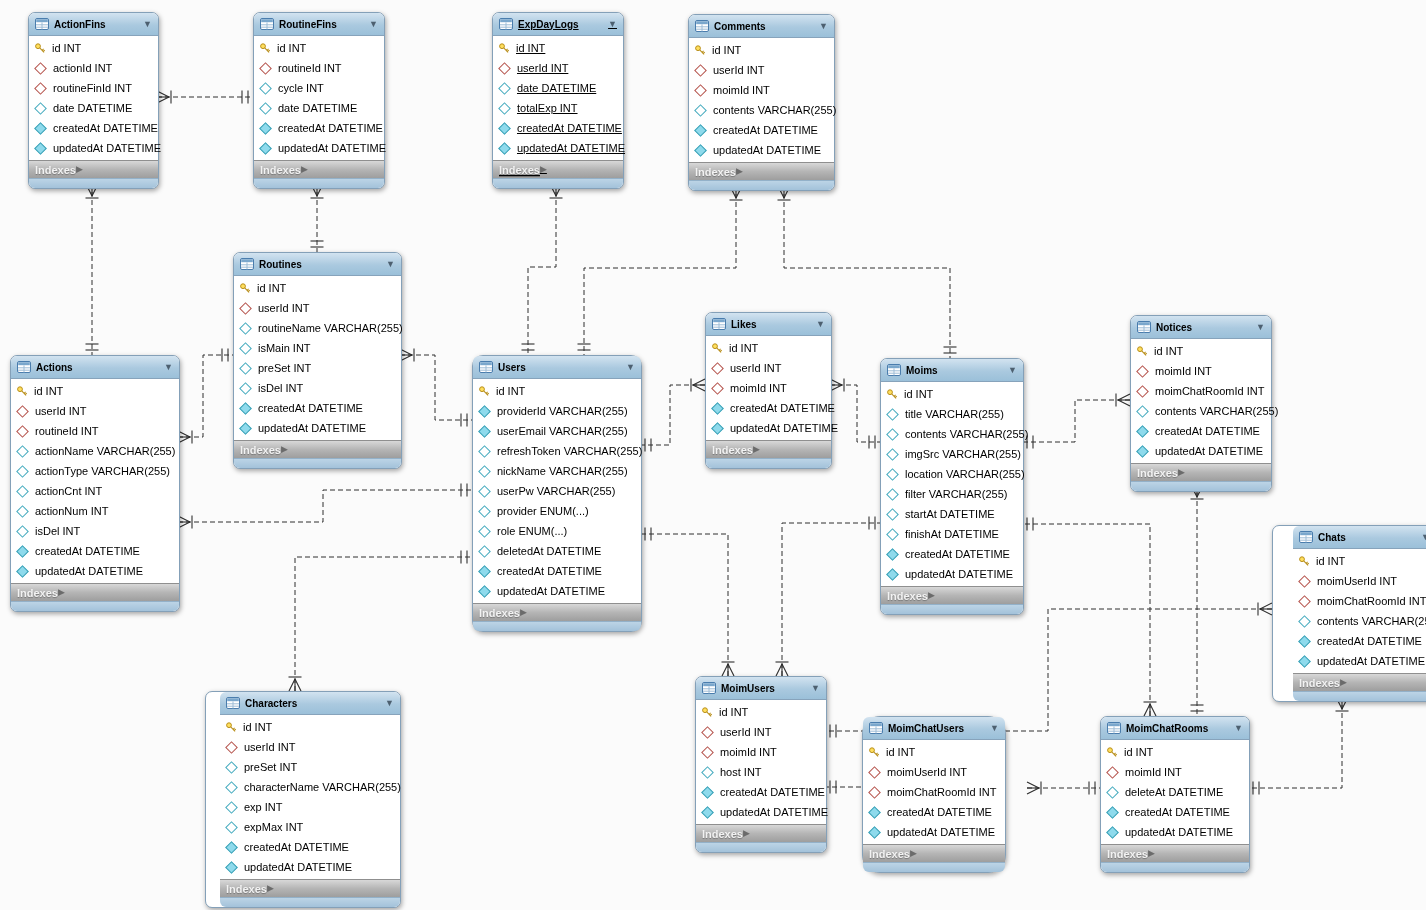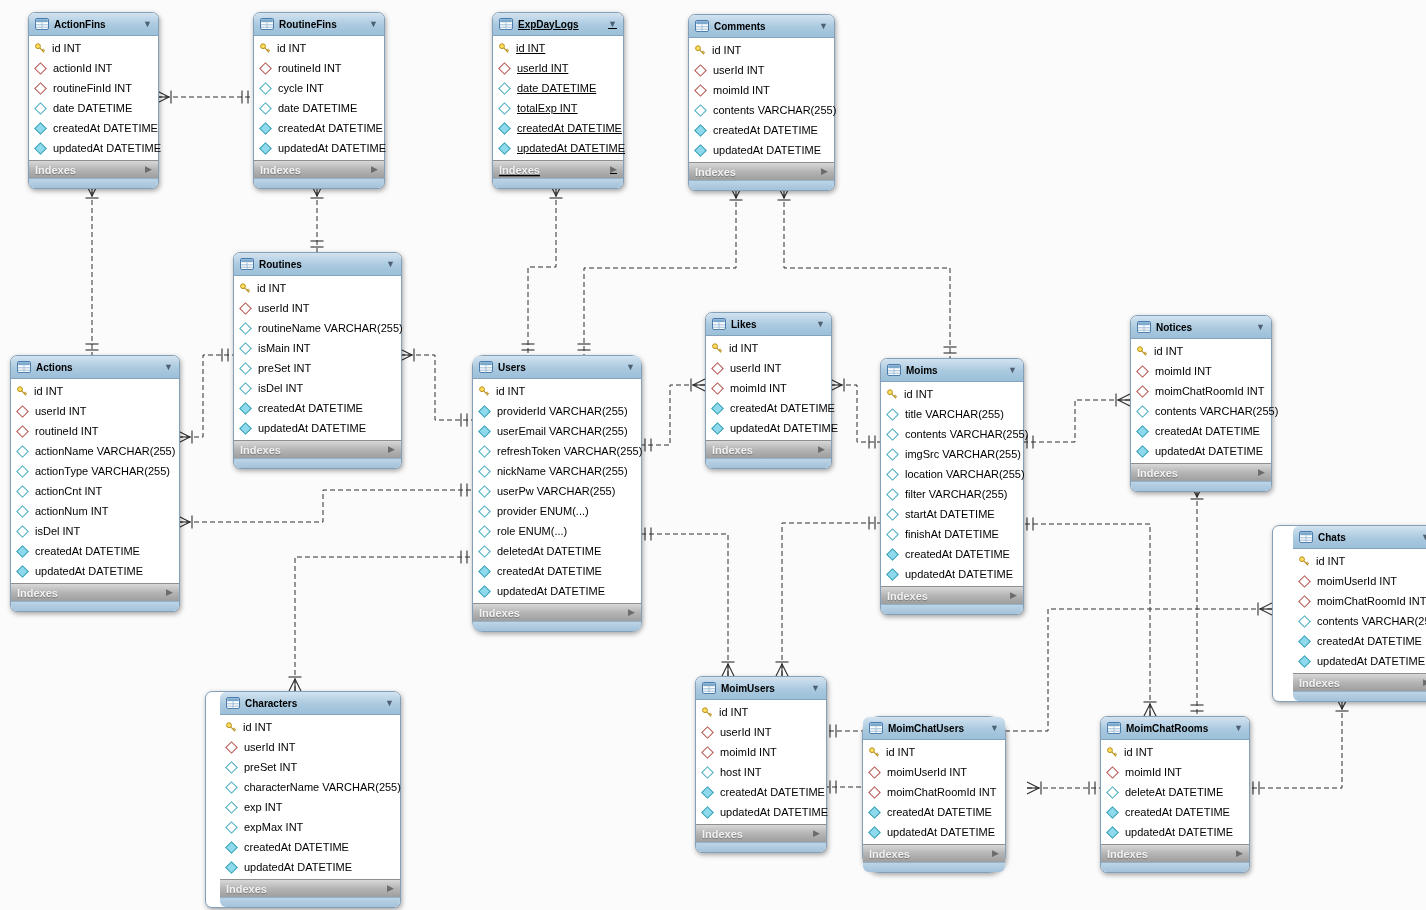--- a/index.html
+++ b/index.html
@@ -18,21 +18,21 @@
   .collapse{flex:none;font-size:9px;color:#4d6070;line-height:1;}
   .rows{padding:2px 0;background:#fff;}
   .row{height:20px;display:flex;align-items:center;gap:6px;padding:0 5px;
        font-size:11px;color:#000;white-space:nowrap;}
   .keyicon{flex:none;width:12px;height:12px;display:flex;align-items:center;}
   .dia{flex:none;width:7px;height:7px;transform:rotate(45deg);margin:0 2px;}
   .dia.fk{border:1px solid #b5524b;background:#fff;}
   .dia.attr{border:1px solid #43aabe;background:#fff;}
   .dia.attrf{border:1px solid #3ba0b5;background:#8edaec;}
   .flabel{flex:none;}
-  .idx{height:17px;display:flex;align-items:center;justify-content:space-between;padding:0 6px;
+  .idx{height:17px;display:flex;align-items:center;padding:0 6px;
        background:linear-gradient(180deg,#d8d8d8 0%,#b5b5b5 50%,#9e9e9e 100%);
        border-top:1px solid #8f8f8f;font-size:11px;font-weight:bold;color:#f2f2f2;
        text-shadow:0 1px 1px rgba(0,0,0,0.3);}
   .exp{color:#6b6b6b;font-size:9px;text-shadow:none;line-height:1;}
   .ftr{height:9px;background:linear-gradient(180deg,#bcd4e6,#a3c2da);
        border-top:1px solid #93b1c9;border-radius:0 0 6px 6px;}
 </style>
 </head>
 <body>
 

